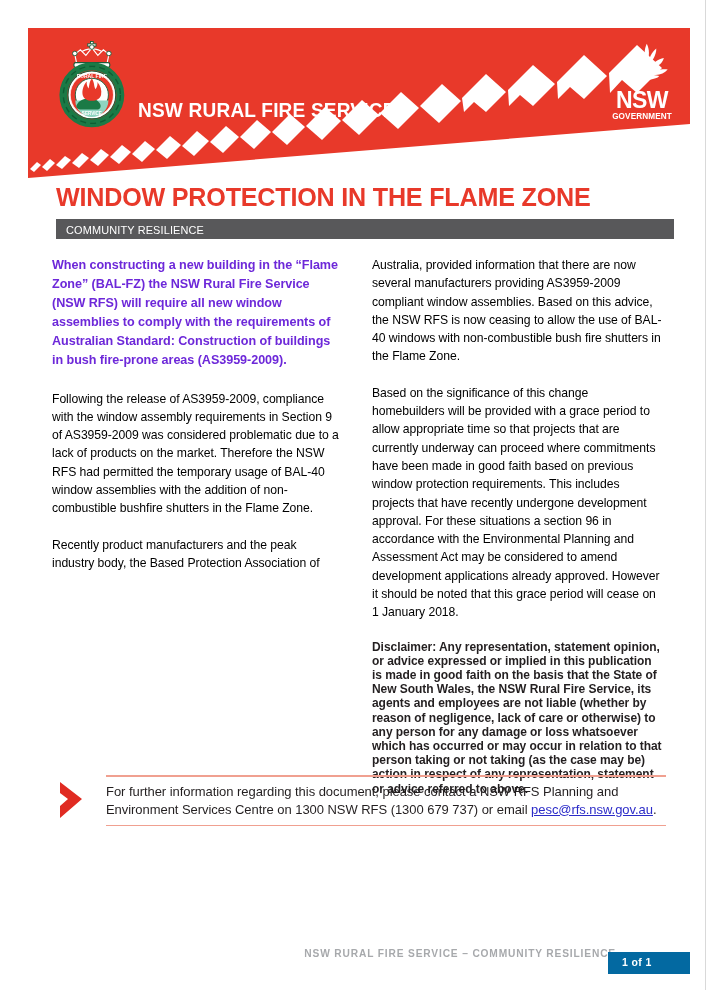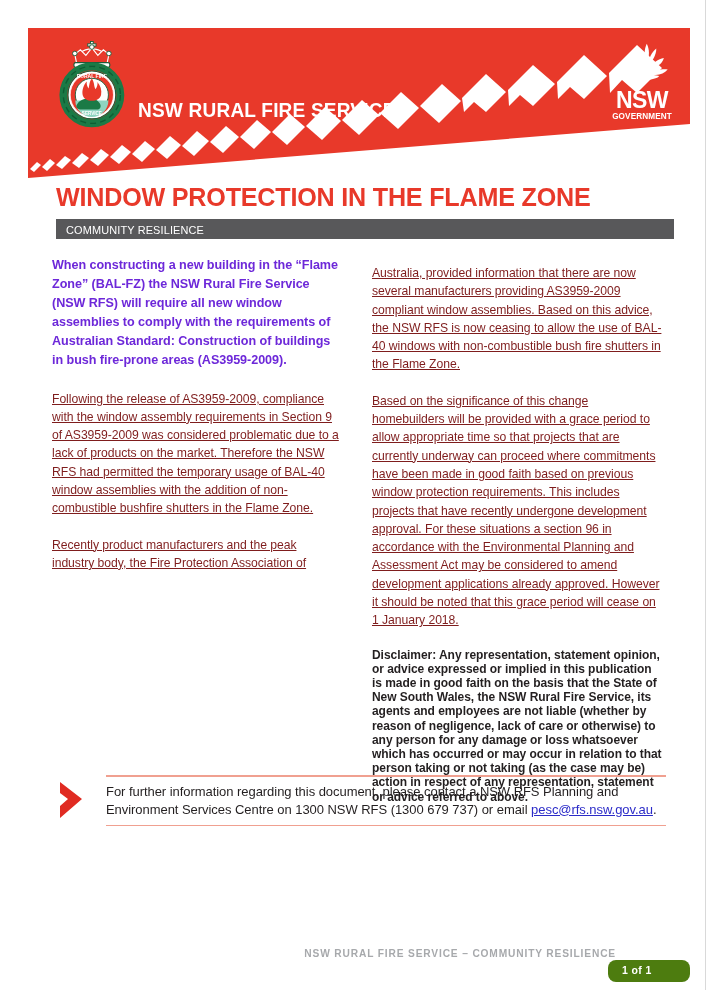--- a/index.html
+++ b/index.html
@@ -87,25 +87,24 @@
   .lead {
     font-size: 12.6px;
     font-weight: bold;
     color: #6d28d9;
     line-height: 19.1px;
     margin: 0 0 19px 0;
     letter-spacing: -0.05px;
   }
   .body-p {
     font-size: 12.2px;
-    color: #7f1d1d;
+    color: #000000;
     line-height: 18.3px;
-    margin: 8px 0 18px 0;
+    margin: 0 0 18px 0;
     letter-spacing: -0.05px;
-    text-decoration: underline;
   }
   .disclaimer {
     font-size: 12px;
     font-weight: bold;
     color: #231f20;
     line-height: 14.2px;
     margin: 14px 0 0 0;
     letter-spacing: -0.05px;
   }
   
@@ -157,25 +156,24 @@
     top: 4px;
     font-size: 10.2px;
     font-weight: bold;
     color: #a7a9ac;
     letter-spacing: 0.85px;
     white-space: nowrap;
   }
   .footer-badge {
     position: absolute;
     left: 608px;
-    top: 16px;
+    top: 8px;
     width: 82px;
     height: 22px;
-    background: #4d7c0f;
-    border-radius: 8px;
+    background: #0369a1;
   }
   .footer-badge-label {
     position: absolute;
     left: 14px;
     top: 4px;
     font-size: 10.5px;
     font-weight: bold;
     color: #ffffff;
     letter-spacing: 0.4px;
   }
@@ -284,21 +282,21 @@
   </div>
 
   <div class="doc-title">WINDOW PROTECTION IN THE FLAME ZONE</div>
   <div class="section-bar">
     <div class="section-bar-label">COMMUNITY RESILIENCE</div>
   </div>
 
   <div class="col col-left">
     <p class="lead">When constructing a new building in the “Flame Zone” (BAL-FZ) the NSW Rural Fire Service (NSW RFS) will require all new window assemblies to comply with the requirements of Australian Standard: Construction of buildings in bush fire-prone areas (AS3959-2009).</p>
     <p class="body-p">Following the release of AS3959-2009, compliance with the window assembly requirements in Section 9 of AS3959-2009 was considered problematic due to a lack of products on the market. Therefore the NSW RFS had permitted the temporary usage of BAL-40 window assemblies with the addition of non-combustible bushfire shutters in the Flame Zone.</p>
-    <p class="body-p">Recently product manufacturers and the peak industry body, the Fire Protection Association of</p>
+    <p class="body-p">Recently product manufacturers and the peak industry body, the Based Protection Association of</p>
   </div>
 
   <div class="col col-right">
     <p class="body-p">Australia, provided information that there are now several manufacturers providing AS3959-2009 compliant window assemblies. Based on this advice, the NSW RFS is now ceasing to allow the use of BAL-40 windows with non-combustible bush fire shutters in the Flame Zone.</p>
     <p class="body-p">Based on the significance of this change homebuilders will be provided with a grace period to allow appropriate time so that projects that are currently underway can proceed where commitments have been made in good faith based on previous window protection requirements. This includes projects that have recently undergone development approval. For these situations a section 96 in accordance with the Environmental Planning and Assessment Act may be considered to amend development applications already approved. However it should be noted that this grace period will cease on 1 January 2018.</p>
     <p class="disclaimer">Disclaimer: Any representation, statement opinion, or advice expressed or implied in this publication is made in good faith on the basis that the State of New South Wales, the NSW Rural Fire Service, its agents and employees are not liable (whether by reason of negligence, lack of care or otherwise) to any person for any damage or loss whatsoever which has occurred or may occur in relation to that person taking or not taking (as the case may be) action in respect of any representation, statement or advice referred to above.</p>
   </div>
 
   <div class="contact">
     <svg class="contact-arrow" width="44" height="44" viewBox="0 0 44 44">

